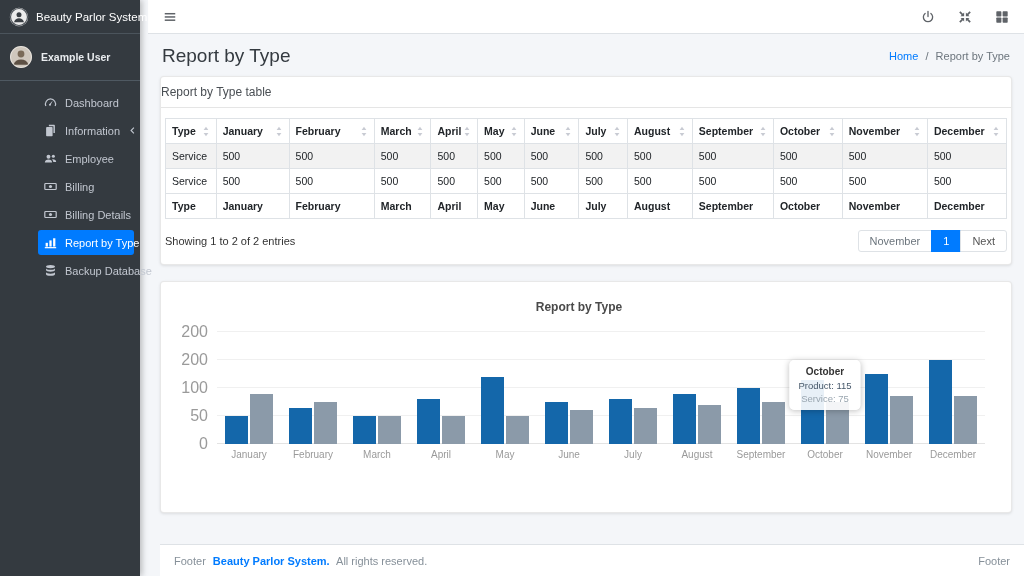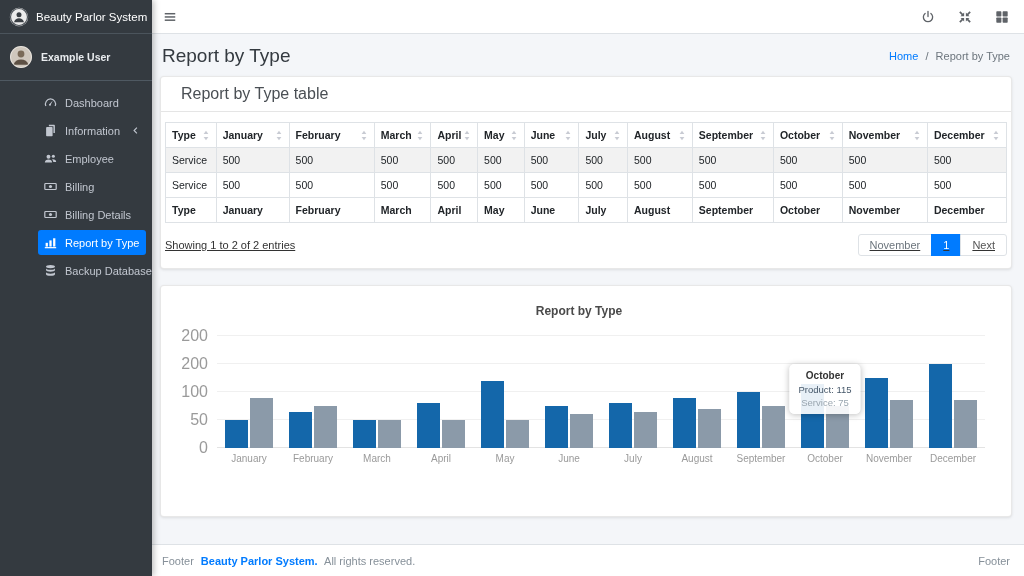--- a/index.html
+++ b/index.html
@@ -1,21 +1,21 @@
 <!DOCTYPE html>
 <html><head>
 <meta charset="utf-8">
 <style>
   * { box-sizing: border-box; margin: 0; padding: 0; }
   html,body { width:1024px; height:576px; overflow:hidden; }
   body { font-family:"Liberation Sans", sans-serif; background:#f4f6f9; position:relative; color:#212529; }
   .icon svg { display:block; }
 
   
-  .sidebar { position:absolute; left:0; top:0; width:152px; height:576px; background:#343a40; z-index:20; box-shadow:2px 0 6px rgba(0,0,0,.25); }
+  .sidebar { position:absolute; left:0; top:0; width:140px; height:576px; background:#343a40; z-index:20; box-shadow:2px 0 6px rgba(0,0,0,.25); }
   .brand { height:34px; display:flex; align-items:center; gap:7px; padding:0 9px; border-bottom:1px solid #4b545c; color:#fff; font-size:11.5px; white-space:nowrap; }
   .brand .icon svg { width:20px; height:20px; }
   .user-panel { display:flex; align-items:center; gap:8px; padding:11px 9px; border-bottom:1px solid #4f5962; color:#e9ecef; font-size:10.5px; font-weight:bold; }
   .user-panel .icon svg { width:24px; height:24px; }
   .nav-menu { list-style:none; margin-top:9px; padding:0 6px;margin-left:32px; }
   .nav-item { display:flex; align-items:center; gap:8px; padding:6px 6px; margin-bottom:3px; border-radius:3px; color:#c2c7d0; font-size:11px; cursor:pointer; }
   .nav-item.active { background:#007bff; color:#fff; }
   .nav-item .icon svg { width:13px; height:13px; }
   .nav-item .chevron { margin-left:auto; }
   .nav-item .chevron svg { width:9px; height:9px; }
@@ -29,33 +29,33 @@
 
   
   .content { position:absolute; left:148px; right:0; top:34px; bottom:32px; overflow:hidden; }
   .content-header { display:flex; align-items:center; justify-content:space-between; padding:11px 14px 9px; }
   .page-title { font-size:19px; font-weight:500; color:#343a40; }
   .breadcrumb { font-size:11px; color:#6c757d; }
   .breadcrumb .bc-home { color:#007bff; text-decoration:none; cursor:pointer; }
   .bc-sep { margin:0 4px; color:#6c757d; }
 
   .card { background:#fff; border-radius:4px; margin:0 12px 16px; border:1px solid rgba(0,0,0,.09); box-shadow:0 1px 3px rgba(0,0,0,.1); }
-  .card-header { padding:8px 20px; border-bottom:1px solid rgba(0,0,0,.1); font-size:16px; color:#4a4f54; }
+  .card-header { padding:8px 0; border-bottom:1px solid rgba(0,0,0,.1); font-size:12px; color:#4a4f54; }
   .card-body { padding:10px 4px; }
 
   
   table.report { width:100%; border-collapse:collapse; table-layout:fixed; font-size:10.5px; }
   table.report th, table.report td { border:1px solid #dee2e6; padding:6px 6px; text-align:left; white-space:nowrap; overflow:hidden; }
   table.report thead th, table.report tfoot th { font-weight:bold; color:#212529; }
   table.report tbody td { color:#212529; }
   table.report tbody tr.odd { background:rgba(0,0,0,.05); }
   .sort { float:right; margin-top:1px; }
   .sort svg { width:8px; height:11px; }
 
-  .table-footer { display:flex; justify-content:space-between; align-items:center; margin-top:11px; font-size:11px; color:#333; padding-bottom:2px;text-decoration:underline; }
+  .table-footer { display:flex; justify-content:space-between; align-items:center; margin-top:11px; font-size:11px; color:#333; padding-bottom:2px; }
   .pagination { display:flex; }
   .page-btn { border:1px solid #dee2e6; background:#fff; padding:4px 11px; font-size:11px; color:#555; cursor:pointer; margin-left:-1px; }
   .page-btn.prev { border-radius:3px 0 0 3px; color:#6c757d; }
   .page-btn.next { border-radius:0 3px 3px 0; }
   .page-btn.current { background:#007bff; border-color:#007bff; color:#fff; }
 
   
   .chart-card .card-body { padding:16px 26px 52px 12px; }
   .chart-title { text-align:center; font-weight:bold; font-size:12px; color:#4a4a4a; margin:2px 0 18px; }
   .chart-body { display:flex; }
@@ -69,21 +69,21 @@
   .group { flex:1; display:flex; justify-content:center; align-items:flex-end; gap:2px; height:100%; }
   .bar { width:23px; cursor:pointer; }
   .x-labels { display:flex; margin-top:5px; }
   .x-label { flex:1; text-align:center; font-size:10px; color:#9a9a9a; }
   .chart-tooltip { position:absolute; left:79.17%; top:28px; transform:translateX(-50%); background:rgba(255,255,255,.9); border-radius:5px; box-shadow:0 1px 6px rgba(0,0,0,.25); padding:6px 9px; text-align:center; font-size:9.5px; z-index:5; white-space:nowrap; }
   .tooltip-title { font-weight:bold; color:#333; font-size:10px; margin-bottom:3px; }
   .tooltip-line-0 { color:#46586a; margin-bottom:2px; }
   .tooltip-line-1 { color:#9aa6b0; }
 
   
-  .footer { position:absolute; left:148px; right:0; bottom:0; height:32px; background:#fff; border-top:1px solid #dee2e6; display:flex; align-items:center; justify-content:space-between; padding:0 14px; font-size:11px; color:#869099; }
+  .footer { position:absolute; left:160px; right:0; bottom:0; height:32px; background:#fff; border-top:1px solid #dee2e6; display:flex; align-items:center; justify-content:space-between; padding:0 14px; font-size:11px; color:#869099; }
   .footer-brand { color:#007bff; font-weight:bold; text-decoration:none; cursor:pointer; margin:0 4px 0 4px; }
 </style>
 </head>
 <body>
 
 <aside class="sidebar">
   <div class="brand">
     <span class="icon">
         <svg viewBox="0 0 24 24">
           <circle cx="12" cy="12" r="11" fill="#ececec"></circle>

